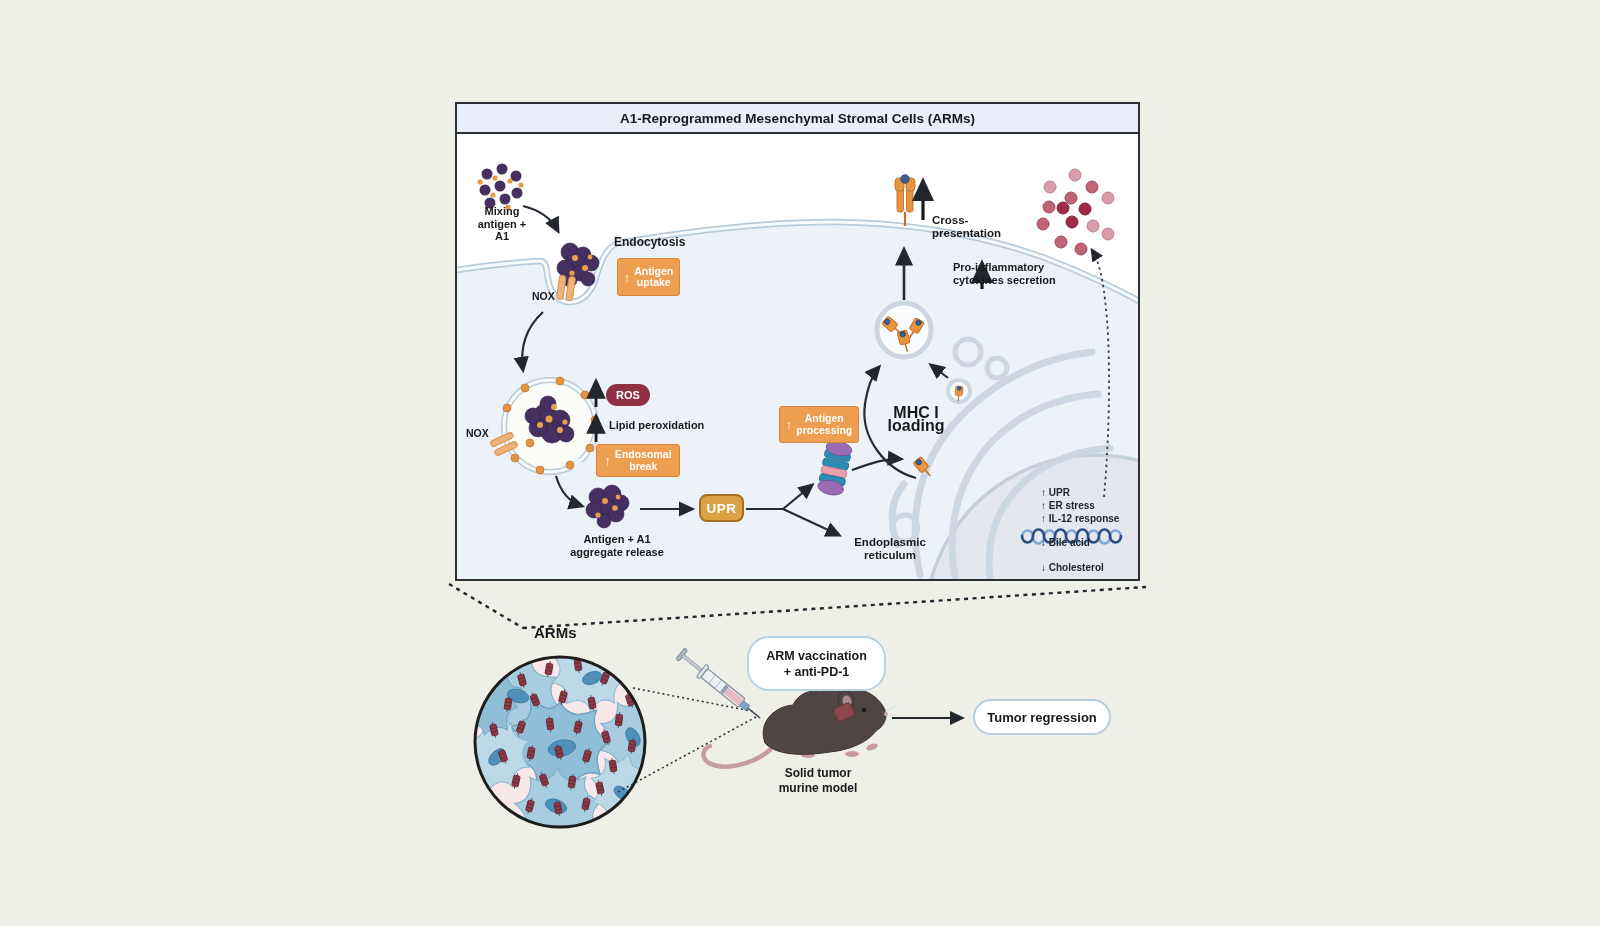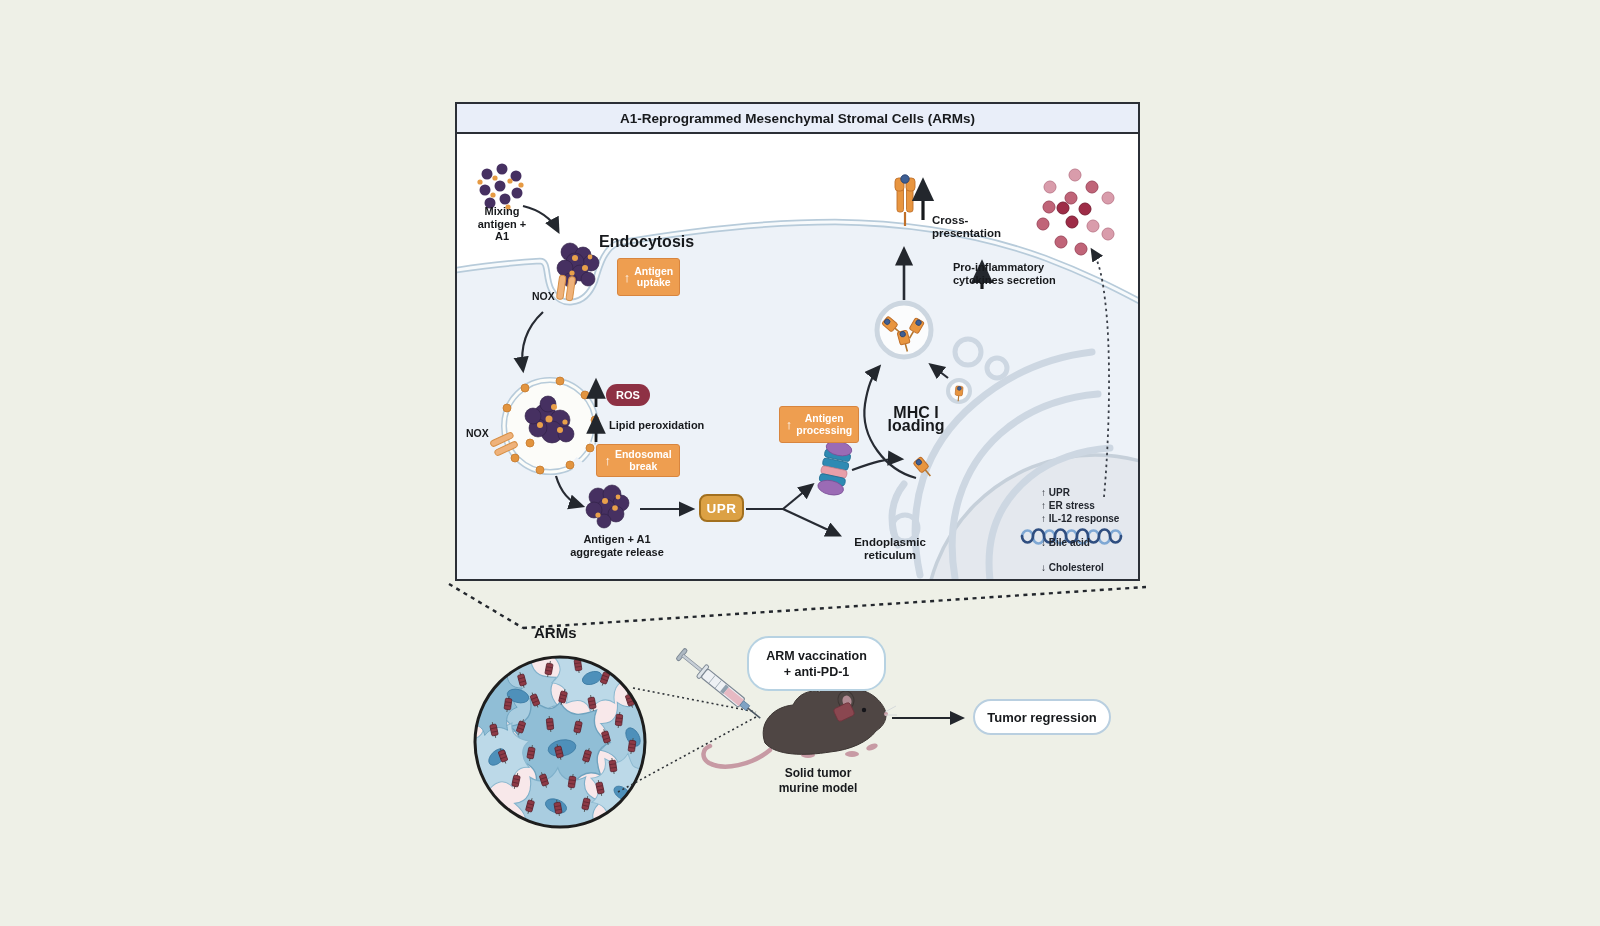--- a/index.html
+++ b/index.html
@@ -349,21 +349,21 @@
       <line x1="885" y1="712" x2="896" y2="706" stroke="#cfd4d8" stroke-width="0.8"></line>
       <line x1="885" y1="715" x2="897" y2="715" stroke="#cfd4d8" stroke-width="0.8"></line>
     </g>
 
     <path d="M 892,718 L 962,718" fill="none" stroke="#23272d" stroke-width="2" marker-end="url(#ah)"></path>
   </svg>
 
   <div class="lbl ctr" style="left:458px;top:205px;width:88px;">Mixing
 antigen +
 A1</div>
-  <div class="lbl" style="left:599px;top:236px;font-size:16px;">Endocytosis</div>
+  <div class="lbl" style="left:614px;top:236px;font-size:12px;">Endocytosis</div>
   <div class="lbl" style="left:532px;top:290px;font-size:10.5px;">NOX</div>
   <div class="lbl" style="left:466px;top:427px;font-size:10.5px;">NOX</div>
 
   <div class="obox" style="left:617px;top:258px;width:63px;height:38px;">
     <span class="uar">↑</span>
     <span class="btxt">Antigen
 uptake</span>
   </div>
 
   <div class="badge-ros">ROS</div>

